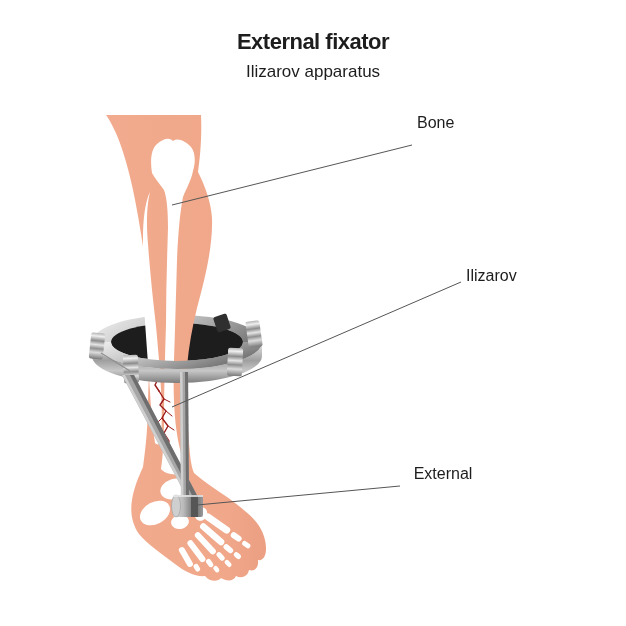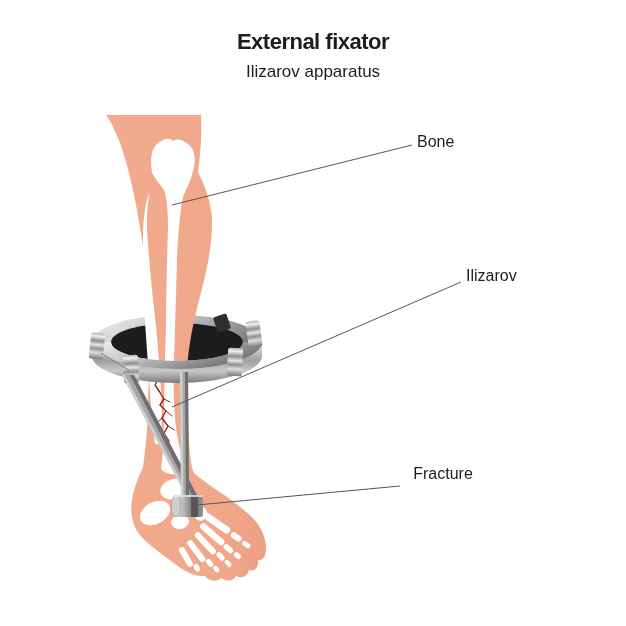--- a/index.html
+++ b/index.html
@@ -14,21 +14,21 @@
   svg.art{position:absolute;left:0;top:0;}
   .title{
     position:absolute;left:0;right:0;top:29px;
     text-align:center;font-size:22px;font-weight:700;letter-spacing:-0.5px;
   }
   .subtitle{
     position:absolute;left:0;right:0;top:62px;
     text-align:center;font-size:17px;font-weight:400;
   }
   .callout{position:absolute;font-size:16px;line-height:19px;white-space:nowrap;}
-  .callout.bone{left:417px;top:132px;}
+  .callout.bone{left:417px;top:113px;}
   .callout.fracture{left:466px;top:266px;}
   .callout.fixator{left:397px;top:464px;width:92px;text-align:center;white-space:normal;}
 </style>
 </head>
 <body>
 
 <div class="stage">
 
   <svg class="art" width="626" height="626" viewBox="0 0 626 626">
     <defs>
@@ -227,15 +227,15 @@
       <line x1="400" y1="486" x2="197" y2="505"></line>
     </g>
   </svg>
 
   <div class="title">External fixator</div>
   <div class="subtitle">Ilizarov apparatus</div>
 
   <div class="callout bone">Bone</div>
   <div class="callout fracture">Ilizarov</div>
   <div class="callout fixator">
-    <div>Fracture</div>
+    <div>External</div>
   </div>
 </div>
 
 </body></html>

